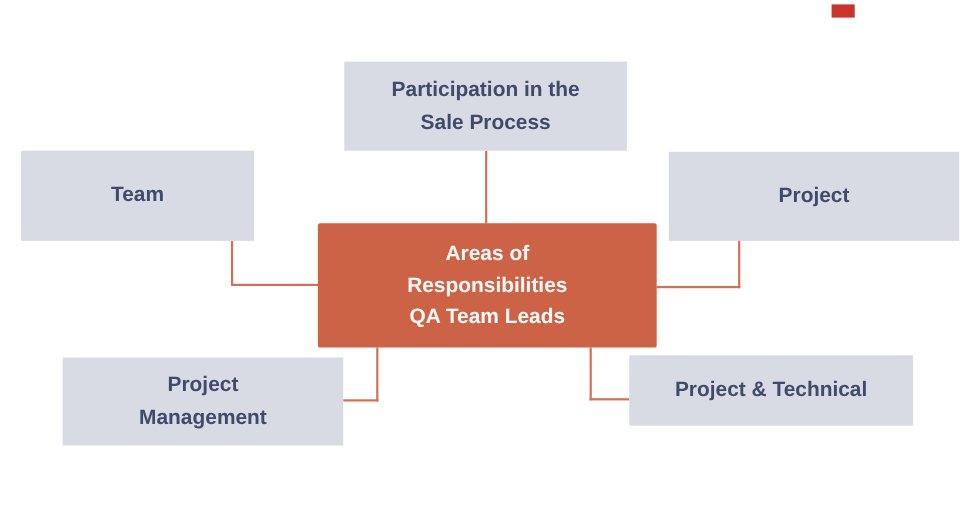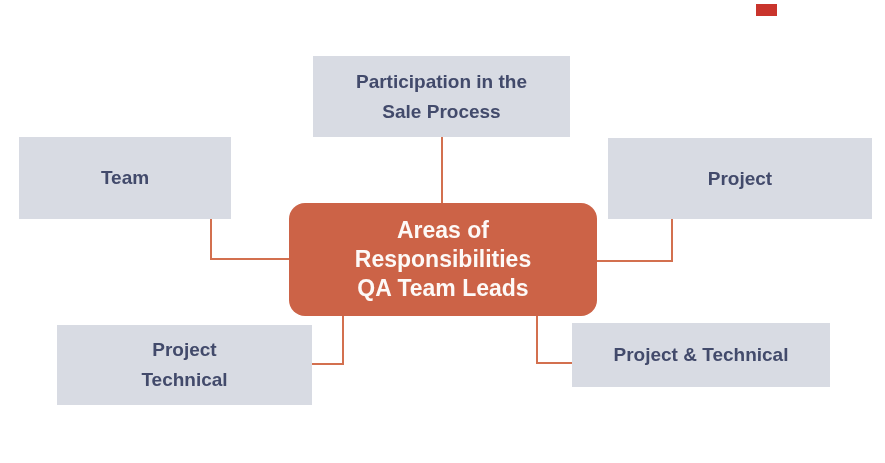--- a/index.html
+++ b/index.html
@@ -36,23 +36,23 @@
   .sat{
     background:var(--node-fill);
     border-radius:0;
     color:var(--node-text);
     font-size:19px;
     font-weight:600;
     line-height:30px;
   }
   .center{
     background:var(--center-fill);
-    border-radius:16px;
+    border-radius:2px;
     color:var(--center-text);
-    font-size:23px;
+    font-size:19px;
     font-weight:600;
     line-height:29px;
   }
   .ln{display:block;}
   .conn{
     position:absolute;
     background:var(--connector);
     z-index:1;
   }
   .corner-mark{
@@ -92,21 +92,21 @@
   <div class="node sat" style="left:19px;top:137px;width:212px;height:82px">
     <span class="ln">Team</span>
   </div>
 
   <div class="node sat" style="left:608px;top:138px;width:264px;height:81px">
     <span class="ln">Project</span>
   </div>
 
   <div class="node sat" style="left:57px;top:325px;width:255px;height:80px">
     <span class="ln">Project</span>
-    <span class="ln">Technical</span>
+    <span class="ln">Management</span>
   </div>
 
   <div class="node sat" style="left:572px;top:323px;width:258px;height:64px">
     <span class="ln">Project &amp; Technical</span>
   </div>
 
   <div class="node center" style="left:289px;top:203px;width:308px;height:113px">
     <span class="ln">Areas of</span>
     <span class="ln">Responsibilities</span>
     <span class="ln">QA Team Leads</span>

